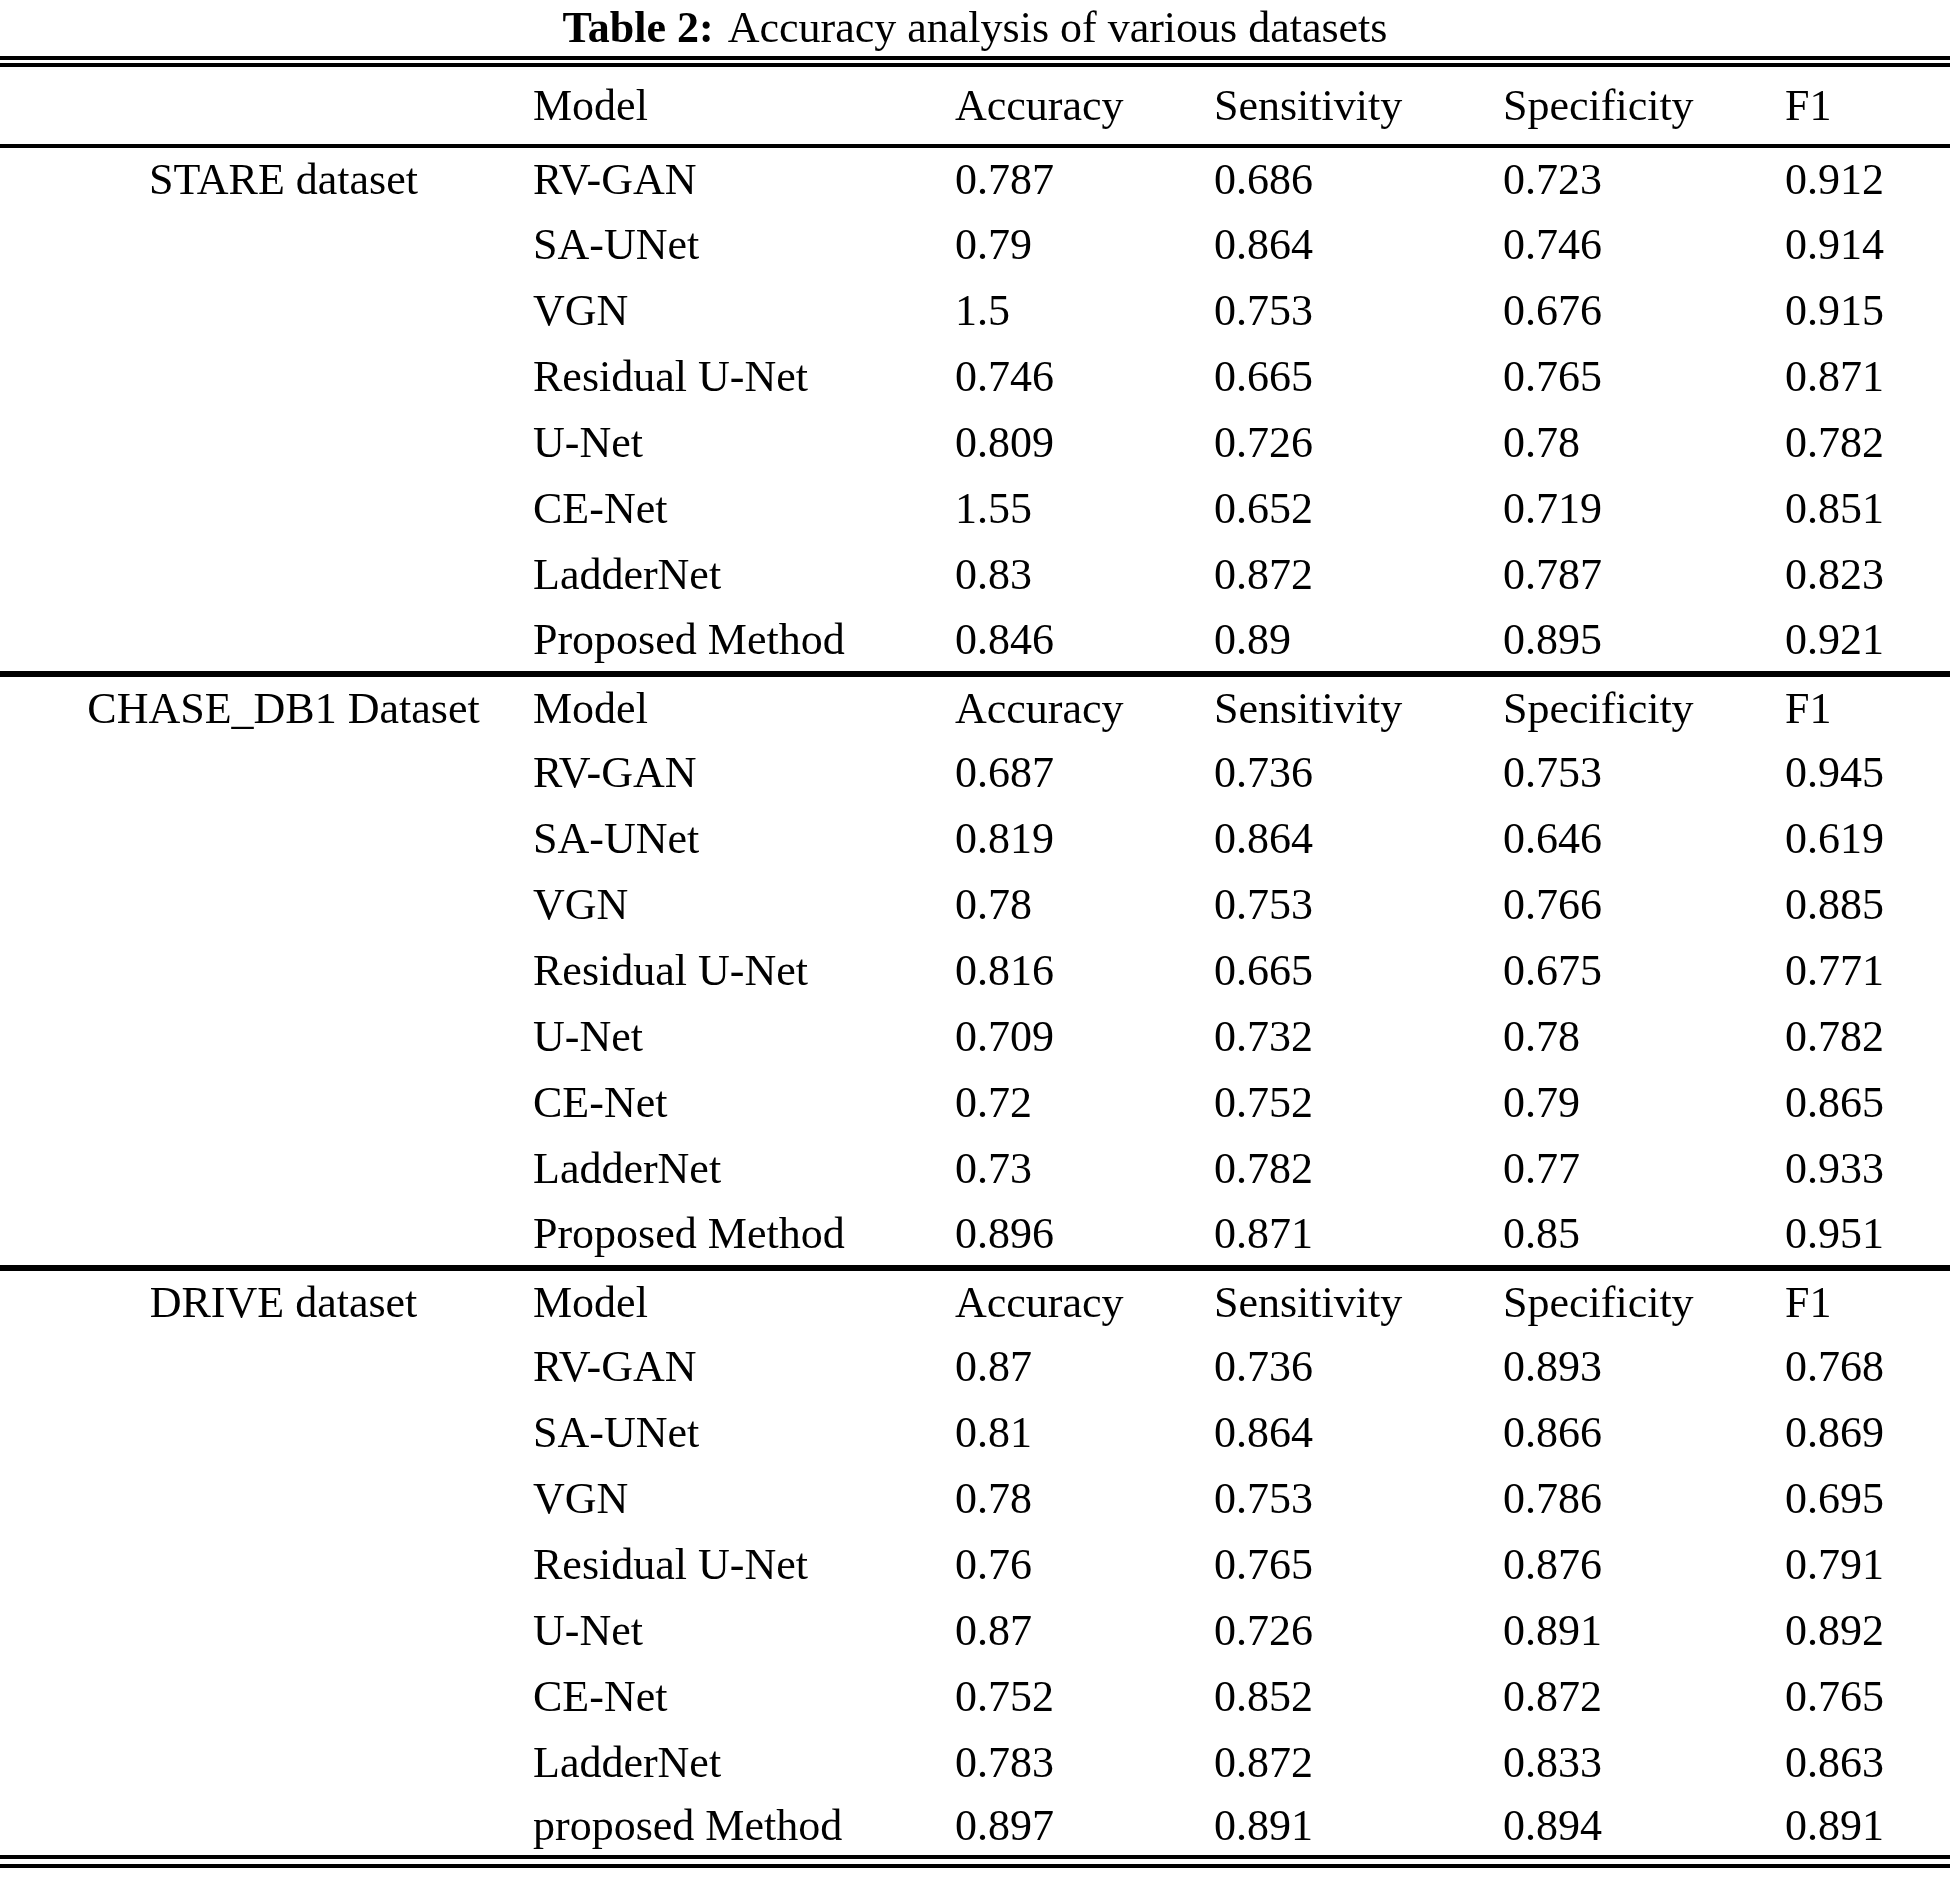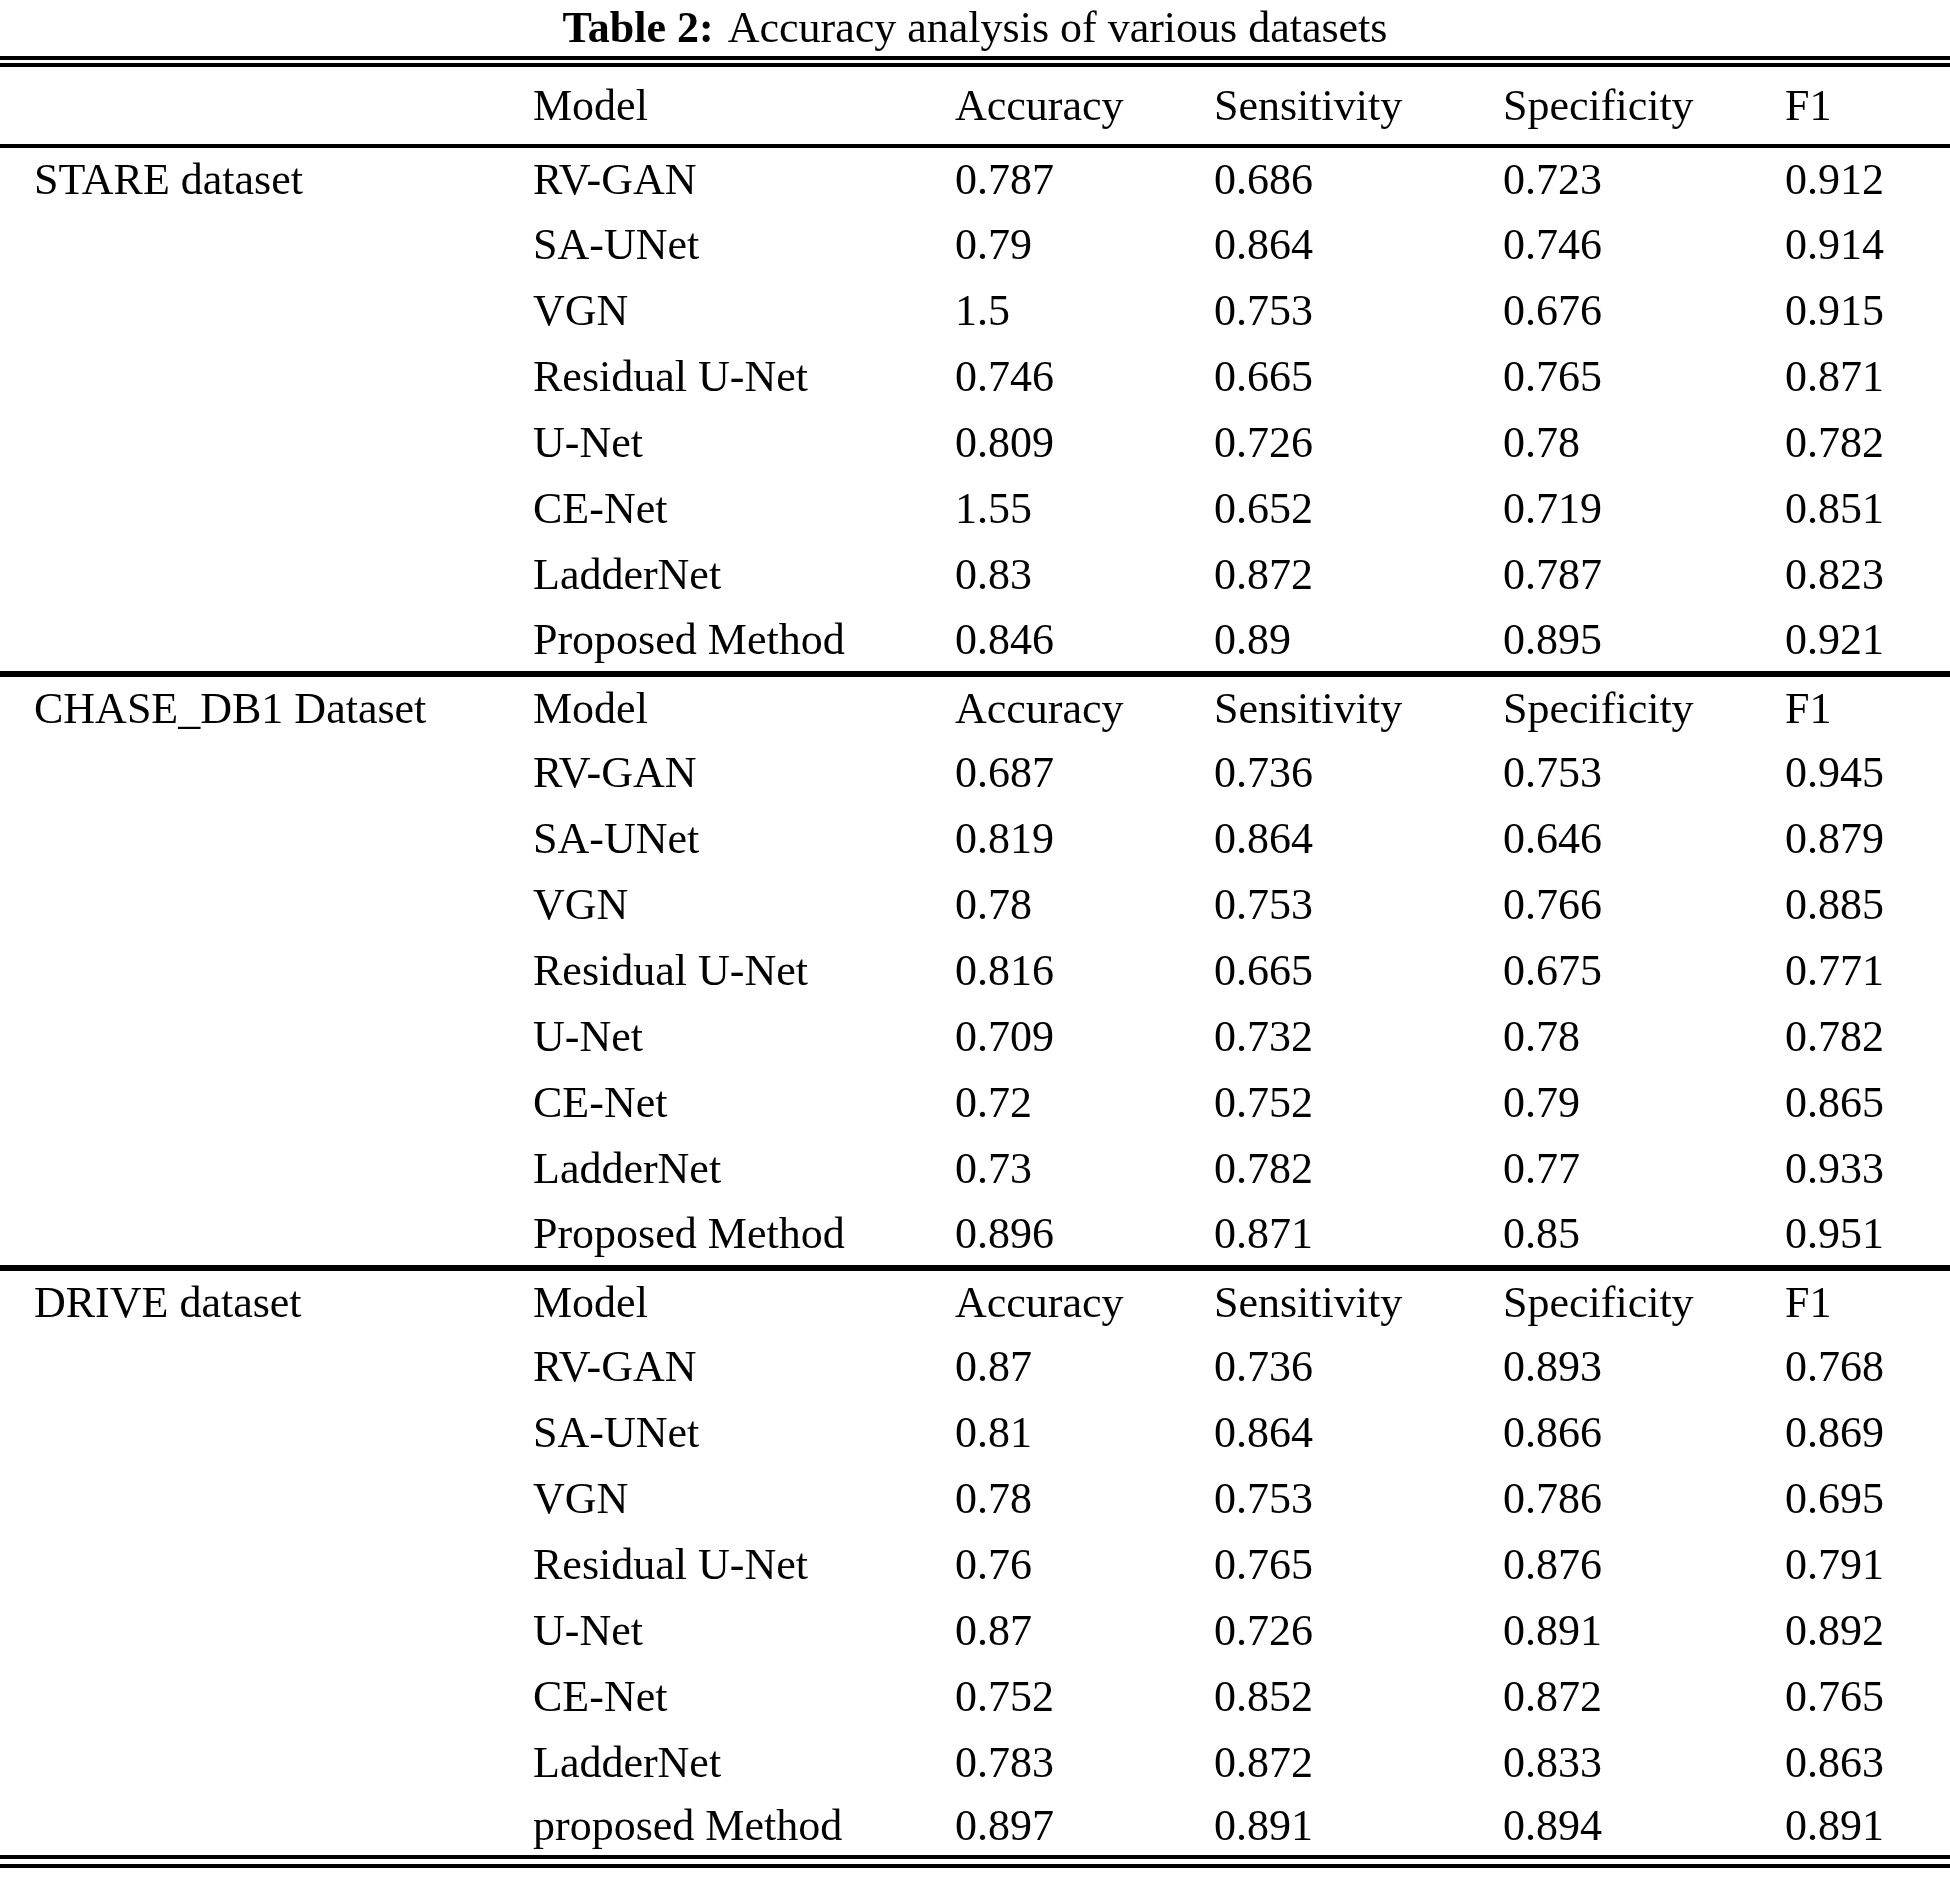--- a/index.html
+++ b/index.html
@@ -50,20 +50,21 @@
     text-align: left;
     vertical-align: middle;
     font-size: 44px;
     padding: 0;
     white-space: nowrap;
     overflow: hidden;
   }
   table.results th:first-child,
   table.results td:first-child {
     padding-left: 34px;
+    text-align: center;
   }
 </style>
 </head>
 <body>
 
 <div class="caption">
   <span class="cap-label">Table 2:</span>
   <span class="cap-text">Accuracy analysis of various datasets</span>
 </div>
 
@@ -168,21 +169,21 @@
         <td>0.736</td>
         <td>0.753</td>
         <td>0.945</td>
       </tr>
       <tr>
         <td></td>
         <td>SA-UNet</td>
         <td>0.819</td>
         <td>0.864</td>
         <td>0.646</td>
-        <td>0.879</td>
+        <td>0.619</td>
       </tr>
       <tr>
         <td></td>
         <td>VGN</td>
         <td>0.78</td>
         <td>0.753</td>
         <td>0.766</td>
         <td>0.885</td>
       </tr>
       <tr>

